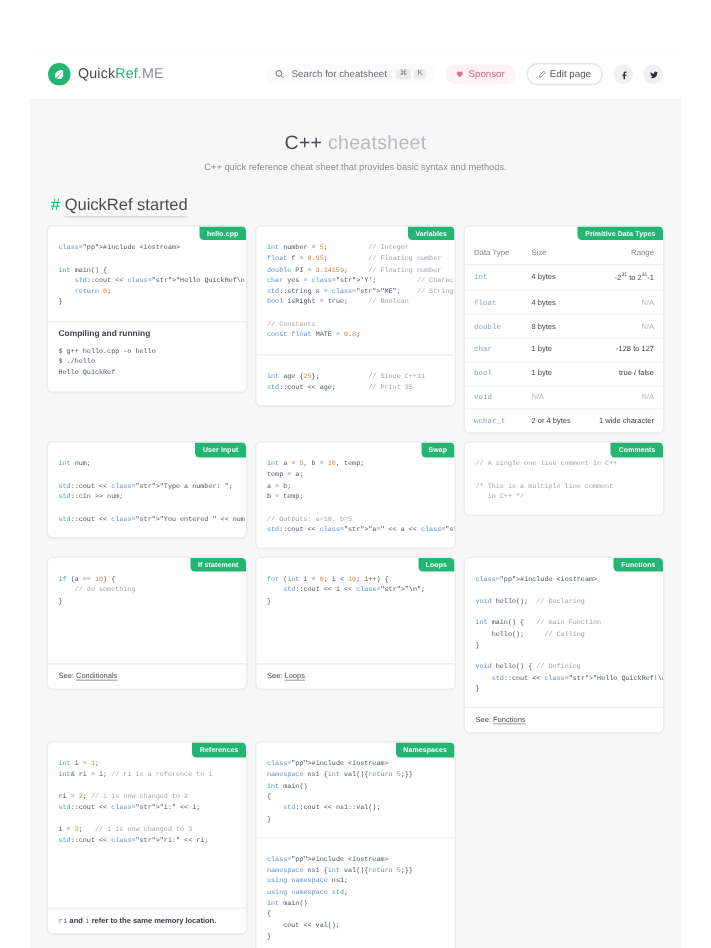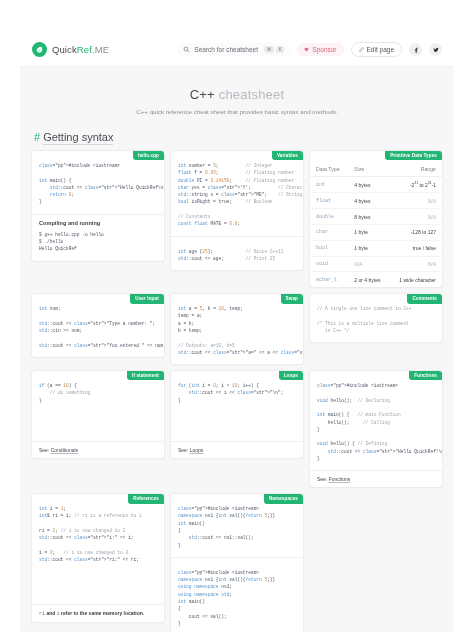--- a/index.html
+++ b/index.html
@@ -227,21 +227,21 @@
     </div>
   </div>
 
   <div class="hero">
     <h1><span>C++</span> <span class="muted">cheatsheet</span></h1>
     <p>C++ quick reference cheat sheet that provides basic syntax and methods.</p>
   </div>
 
   <div class="section-h">
     <span class="hash">#</span>
-    <span class="title">Getting syntax</span>
+    <span class="title">QuickRef started</span>
   </div>
 
   <div class="grid">
 
     <div class="card">
       <span class="badge">hello.cpp</span>
       <pre class="code"><span <span="" class="kw">class</span>="pp"&gt;#include &lt;iostream&gt;
 
 <span class="kw">int</span> main() {
     <span class="kw">std</span>::cout &lt;&lt; <span <span="" class="kw">class</span>="str"&gt;"Hello QuickRef\n";

